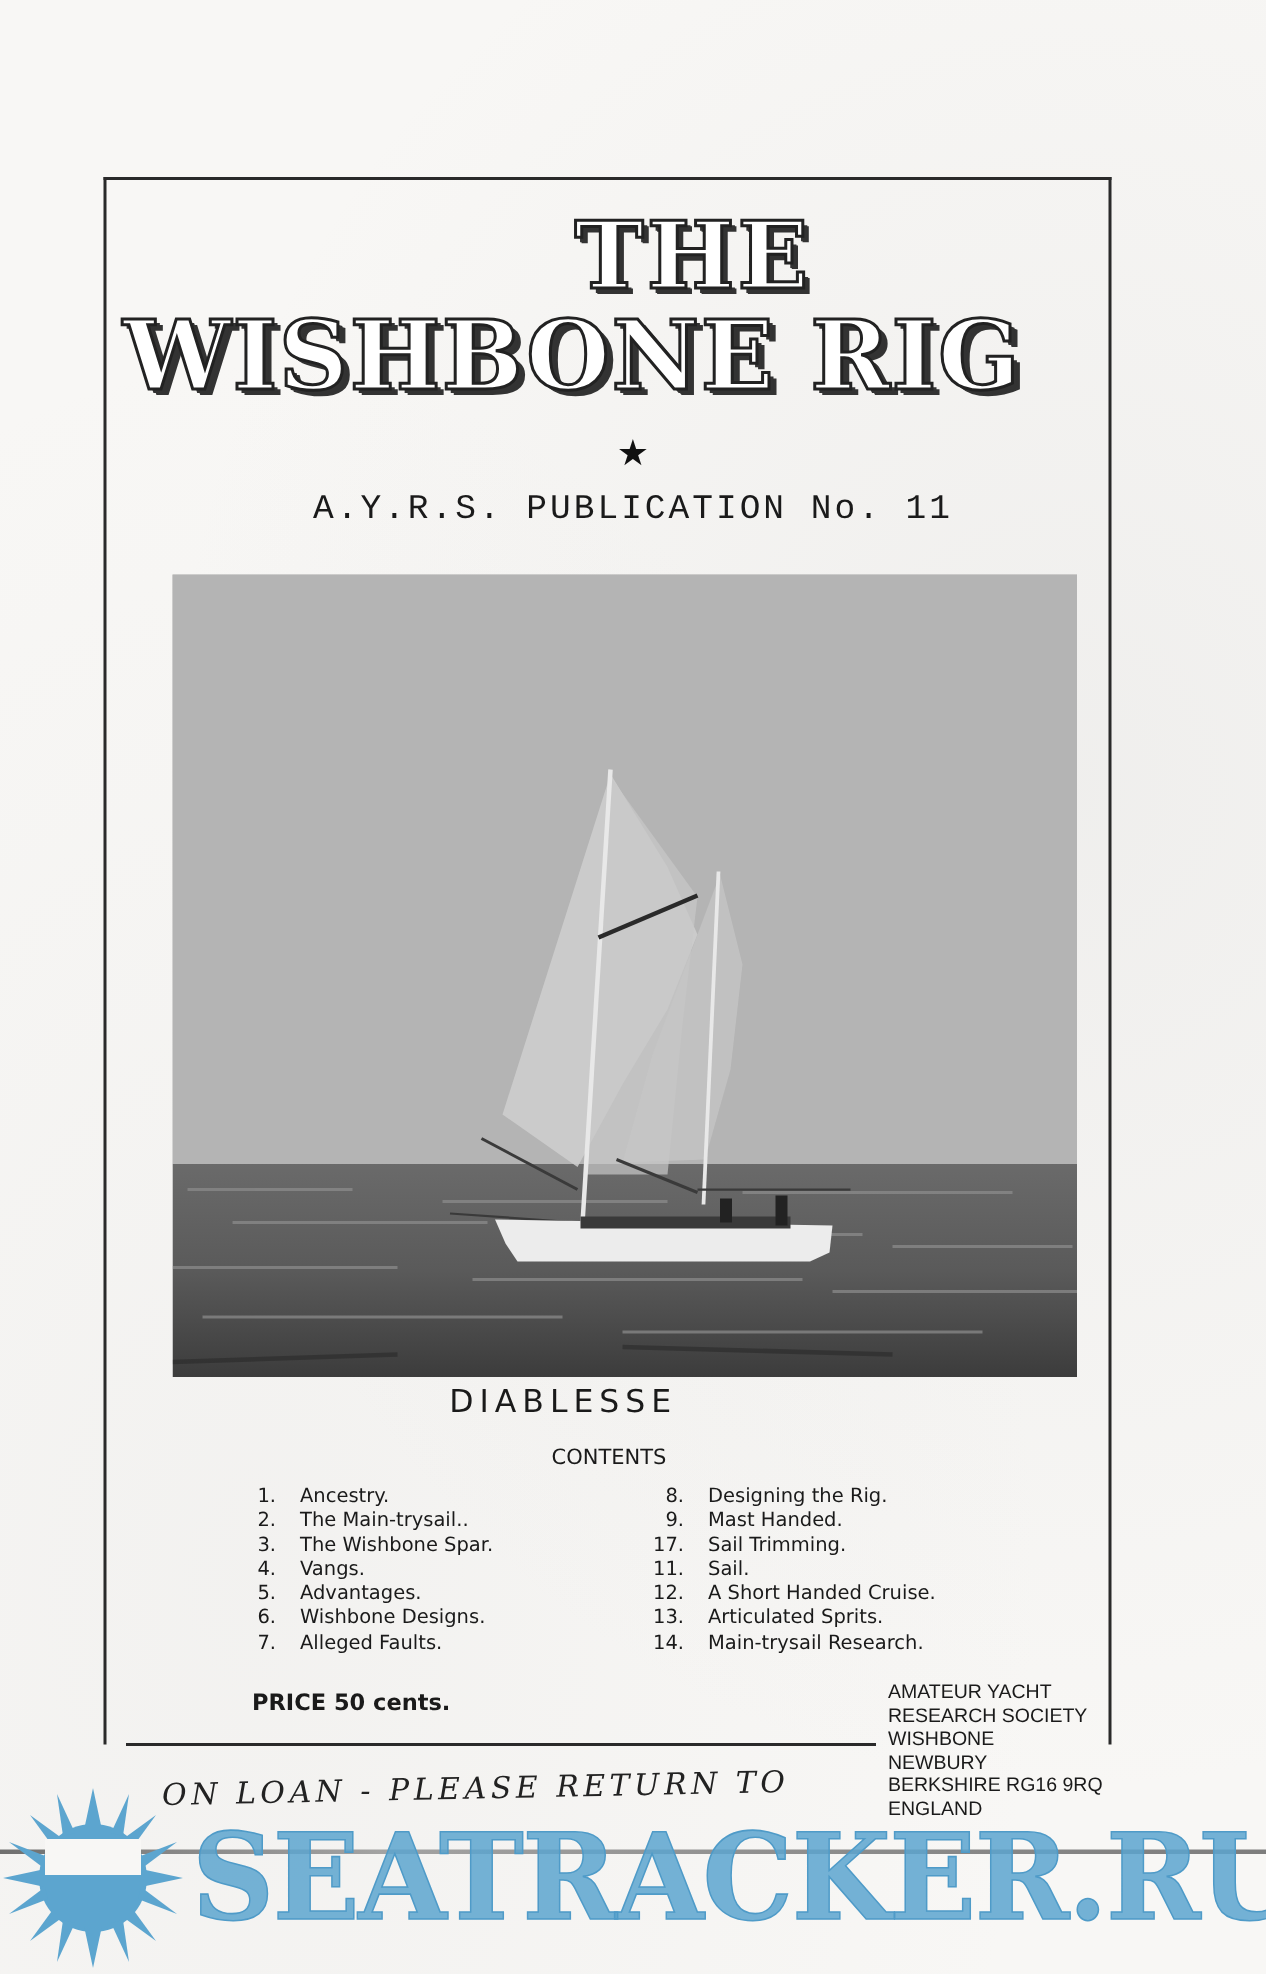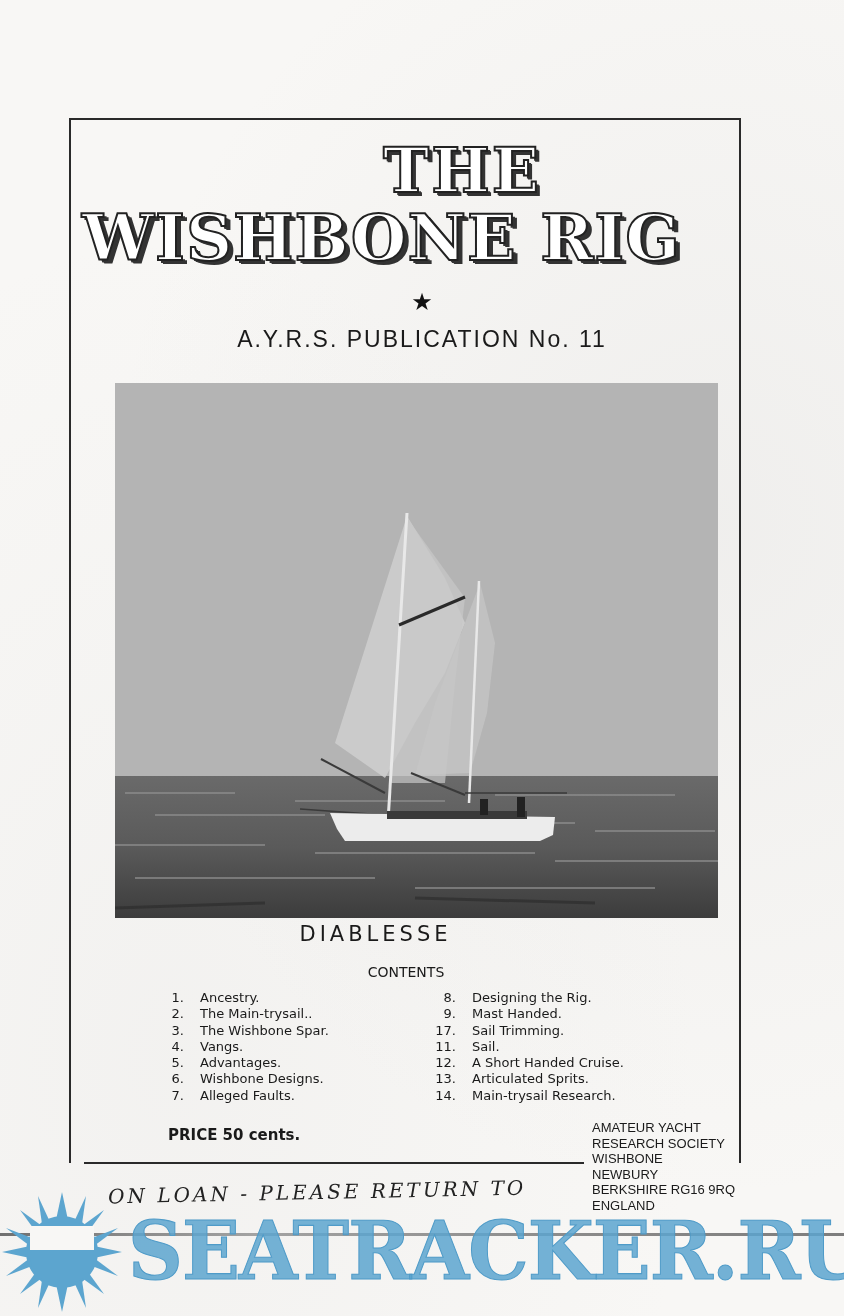--- a/index.html
+++ b/index.html
@@ -41,21 +41,21 @@
       -webkit-text-stroke: 2px #222;
       text-shadow: 3px 3px 0 #333, 5px 4px 0 #333;
       line-height: 1;
     }
     .star {
       position: absolute; left: 0; width: 844px; top: 288px; text-align: center;
       font-size: 24px; color: #111;
     }
     .pubno {
       position: absolute; left: 0; width: 844px; top: 326px; text-align: center;
-      font-family: Liberation Sans, sans-serif; font-size: 23px; letter-spacing: 2px; color: #1a1a1a;
+      font-family: Liberation Mono, monospace; font-size: 23px; letter-spacing: 2px; color: #1a1a1a;
     }
     .photo {
       position: absolute; left: 115px; top: 383px; width: 603px; height: 535px;
       background: linear-gradient(#a9a9a9, #b6b6b6 45%, #bdbdbd 72%);
       overflow: hidden;
     }
     .photo svg { position: absolute; left: 0; top: 0; }
     .caption {
       position: absolute; left: 0; width: 751px; top: 922px; text-align: center;
       font-size: 21px; letter-spacing: 4px; color: #1a1a1a;

